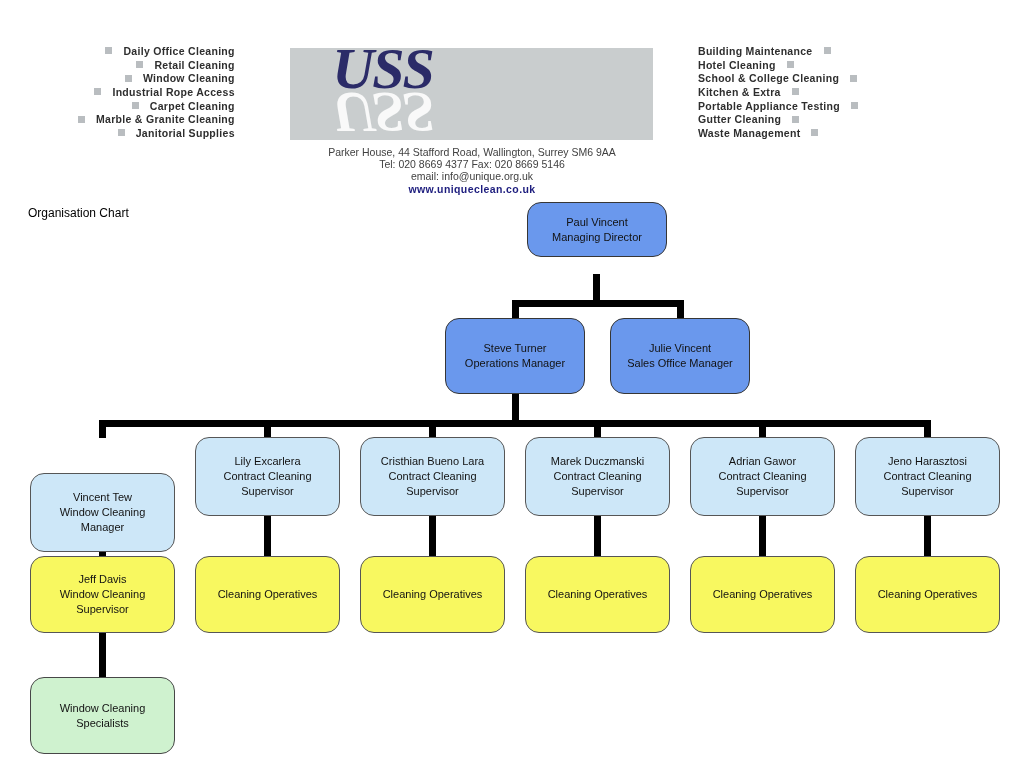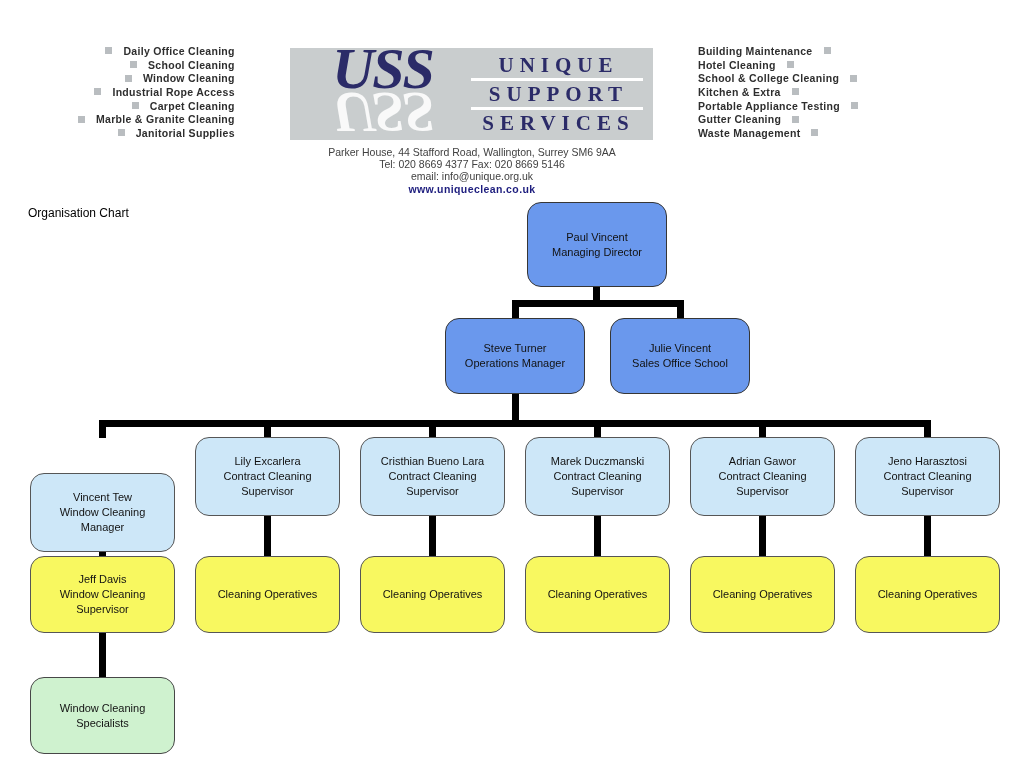--- a/index.html
+++ b/index.html
@@ -72,21 +72,21 @@
 
 <div class="stage">
 
   <div class="services services-left">
     <div class="svc-item">
         <span class="bullet"></span>
         <span>Daily Office Cleaning</span>
       </div>
     <div class="svc-item">
         <span class="bullet"></span>
-        <span>School Cleaning</span>
+        <span>Retail Cleaning</span>
       </div>
     <div class="svc-item">
         <span class="bullet"></span>
         <span>Window Cleaning</span>
       </div>
     <div class="svc-item">
         <span class="bullet"></span>
         <span>Industrial Rope Access</span>
       </div>
     <div class="svc-item">
@@ -131,27 +131,20 @@
     <div class="svc-item">
         <span>Waste Management</span>
         <span class="bullet"></span>
       </div>
   </div>
 
   <div class="logo">
     <div class="uss-wrap">
       <div class="uss-main">USS</div>
       <div class="uss-reflect">USS</div>
-    </div>
-    <div class="logo-name">
-      <div class="logo-name-line">UNIQUE</div>
-      <div class="logo-rule"></div>
-      <div class="logo-name-line">SUPPORT</div>
-      <div class="logo-rule"></div>
-      <div class="logo-name-line">SERVICES</div>
     </div>
   </div>
 
   <div class="address">
     <div>Parker House, 44 Stafford Road, Wallington, Surrey SM6 9AA</div>
     <div>Tel: 020 8669 4377  Fax: 020 8669 5146</div>
     <div>email: info@unique.org.uk</div>
     <div class="website">www.uniqueclean.co.uk</div>
   </div>
 
@@ -170,27 +163,27 @@
   <div class="conn" style="left:759px; top:420px; width:7px; height:18px;"></div>
   <div class="conn" style="left:924px; top:420px; width:7px; height:18px;"></div>
   <div class="conn" style="left:99px;  top:515px; width:7px; height:42px;"></div>
   <div class="conn" style="left:264px; top:515px; width:7px; height:42px;"></div>
   <div class="conn" style="left:429px; top:515px; width:7px; height:42px;"></div>
   <div class="conn" style="left:594px; top:515px; width:7px; height:42px;"></div>
   <div class="conn" style="left:759px; top:515px; width:7px; height:42px;"></div>
   <div class="conn" style="left:924px; top:515px; width:7px; height:42px;"></div>
   <div class="conn" style="left:99px;  top:632px; width:7px; height:46px;"></div>
 
-  <div class="box blue" style="left:527px; top:202px; width:140px; height:85px;">Paul Vincent
+  <div class="box blue" style="left:527px; top:202px; width:140px; height:55px;">Paul Vincent
 Managing Director</div>
 
   <div class="box blue" style="left:445px; top:318px; width:140px; height:76px;">Steve Turner
 Operations Manager</div>
   <div class="box blue" style="left:610px; top:318px; width:140px; height:76px;">Julie Vincent
-Sales Office School</div>
+Sales Office Manager</div>
 
   <div class="box lightblue" style="left:30px;  top:437px; width:145px; height:79px;margin-top:36px;">Vincent Tew
 Window Cleaning
 Manager</div>
   <div class="box lightblue" style="left:195px; top:437px; width:145px; height:79px;">Lily Excarlera
 Contract Cleaning
 Supervisor</div>
   <div class="box lightblue" style="left:360px; top:437px; width:145px; height:79px;">Cristhian Bueno Lara
 Contract Cleaning
 Supervisor</div>

